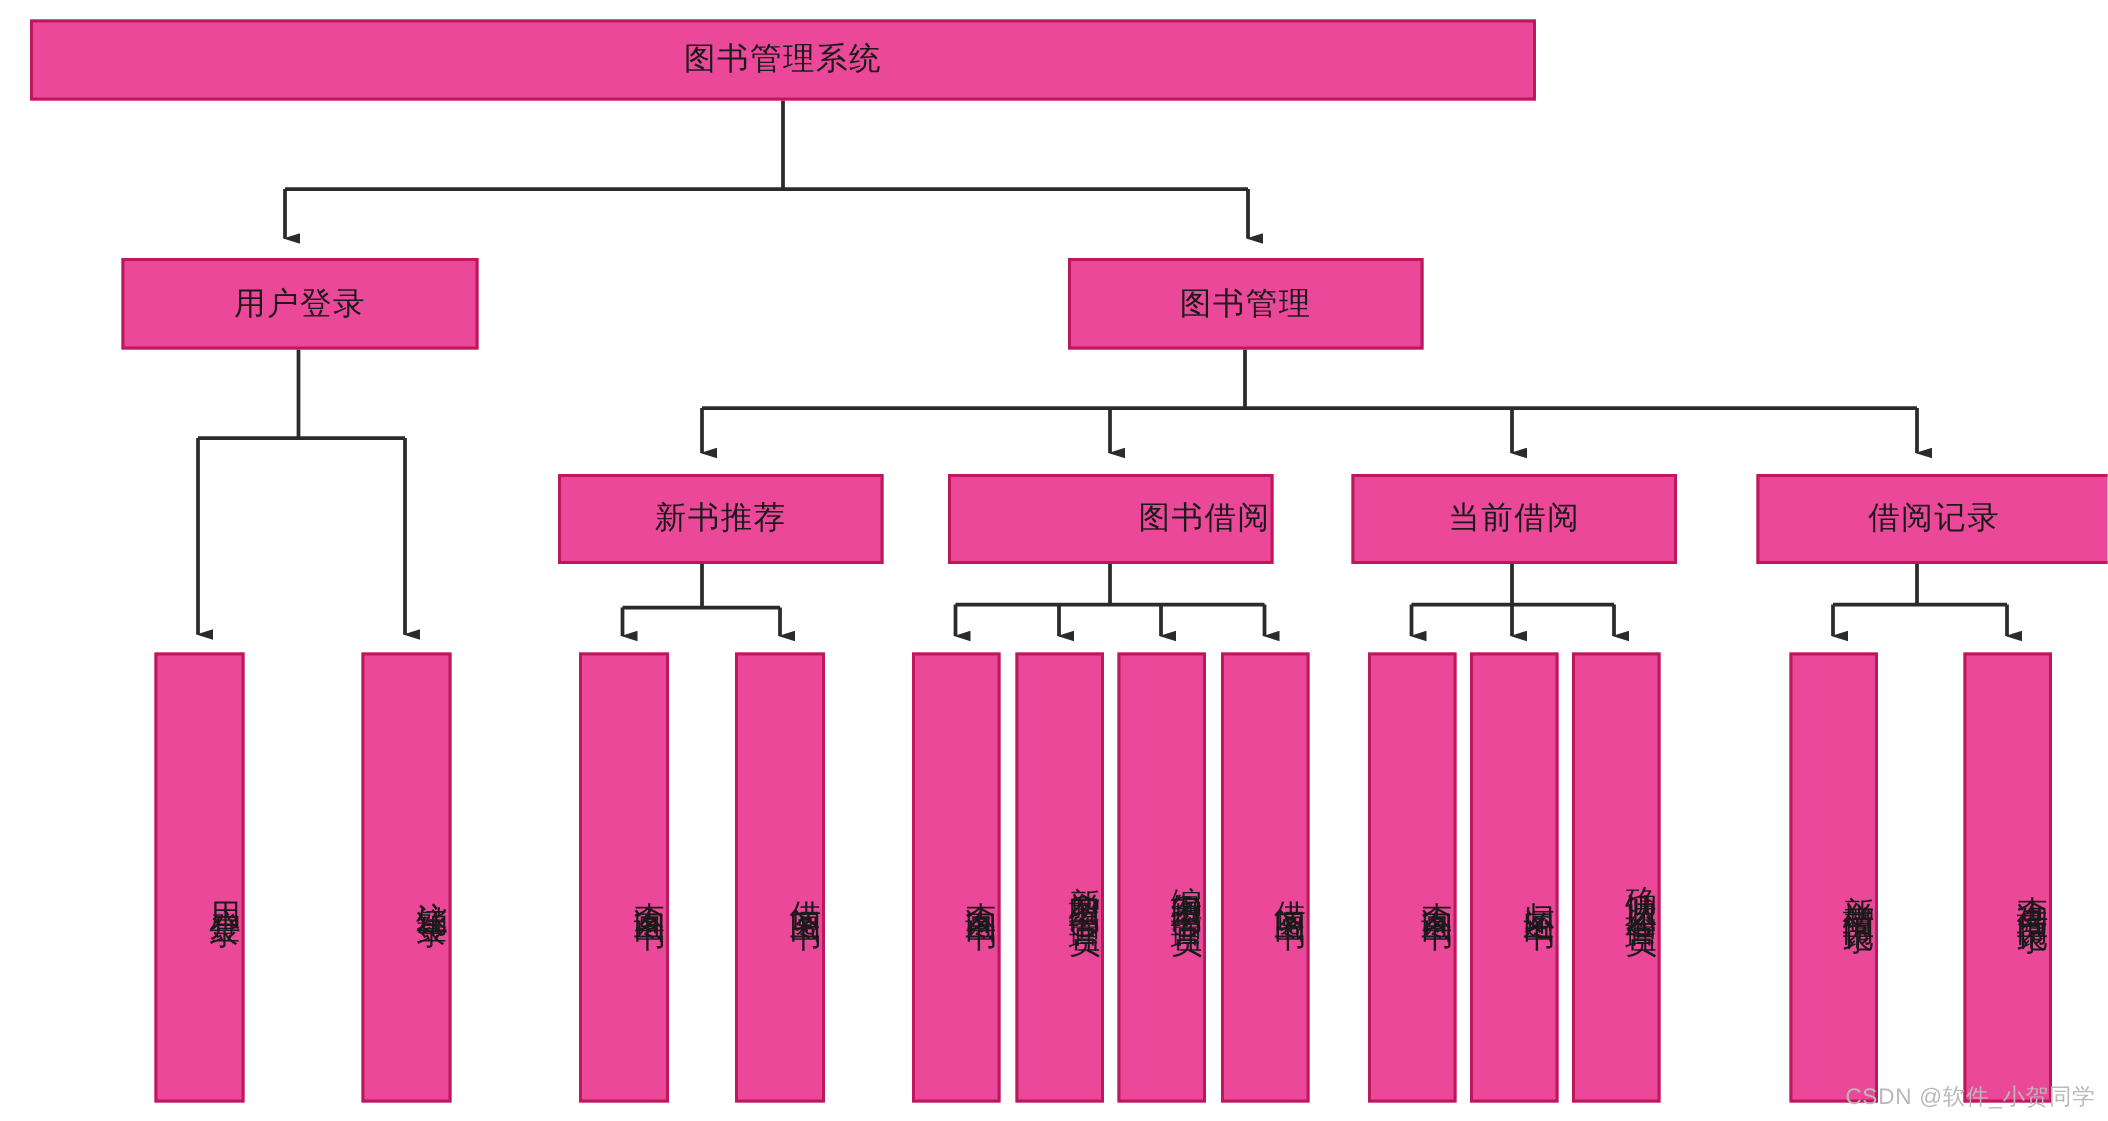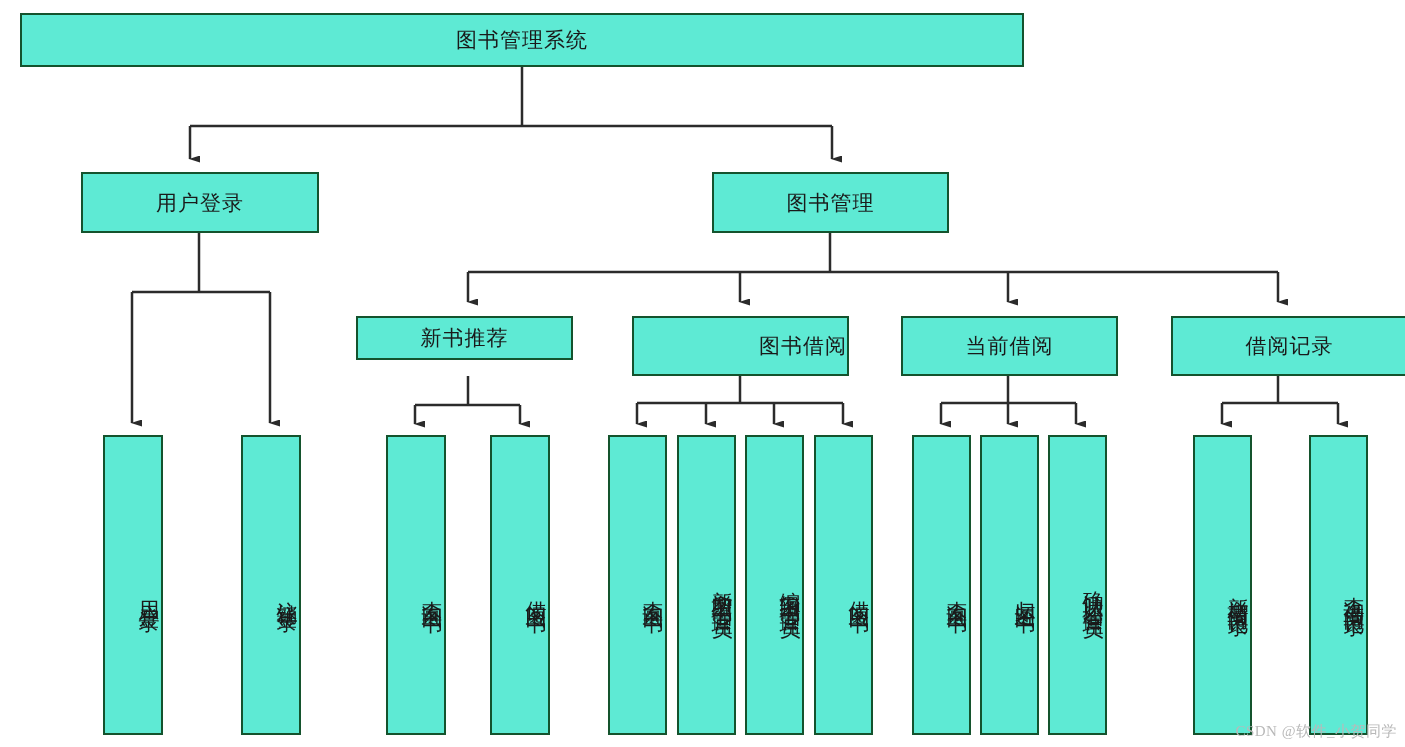--- a/index.html
+++ b/index.html
@@ -23,22 +23,22 @@
   svg.diagram-canvas {
     position: absolute;
     top: 0;
     left: 0;
     width: 1405px;
     height: 747px;
   }
   .node-box {
     position: absolute;
     box-sizing: border-box;
-    border: 2px solid #14532d;
-    background: #5eead4;
+    border: 2px solid #be185d;
+    background: #ec4899;
     display: flex;
     align-items: center;
     justify-content: center;
     color: #1a1a1a;
   }
   .node-horizontal {
     font-size: 21px;
     letter-spacing: 1px;
     line-height: 1.2;
     white-space: nowrap;
@@ -56,21 +56,20 @@
   }
   .watermark {
     position: absolute;
     right: 8px;
     bottom: 6px;
     font-size: 15px;
     color: #b9b9b9;
     letter-spacing: 0.5px;
     white-space: nowrap;
     pointer-events: none;
-    font-family: Liberation Serif, serif;
   }
 </style>
 </head>
 <body>
 
 <div id="diagram-root">
 
   <svg class="diagram-canvas" viewBox="0 0 1405 747">
     <defs>
       <marker id="arrowhead" markerWidth="9" markerHeight="11" refX="3.5" refY="10" orient="auto" markerUnits="userSpaceOnUse">
@@ -126,21 +125,21 @@
     <span>图书管理系统</span>
   </div>
 
   <div class="node-box node-horizontal" style="left:81px; top:172px; width:238px; height:61px;">
     <span>用户登录</span>
   </div>
   <div class="node-box node-horizontal" style="left:712px; top:172px; width:237px; height:61px;">
     <span>图书管理</span>
   </div>
 
-  <div class="node-box node-horizontal" style="left:356px; top:316px; width:217px; height:44px;">
+  <div class="node-box node-horizontal" style="left:372px; top:316px; width:217px; height:60px;">
     <span>新书推荐</span>
   </div>
   <div class="node-box node-horizontal" style="left:632px; top:316px; width:217px; height:60px;justify-content:flex-end;">
     <span>图书借阅</span>
   </div>
   <div class="node-box node-horizontal" style="left:901px; top:316px; width:217px; height:60px;">
     <span>当前借阅</span>
   </div>
   <div class="node-box node-horizontal" style="left:1171px; top:316px; width:237px; height:60px;">
     <span>借阅记录</span>

